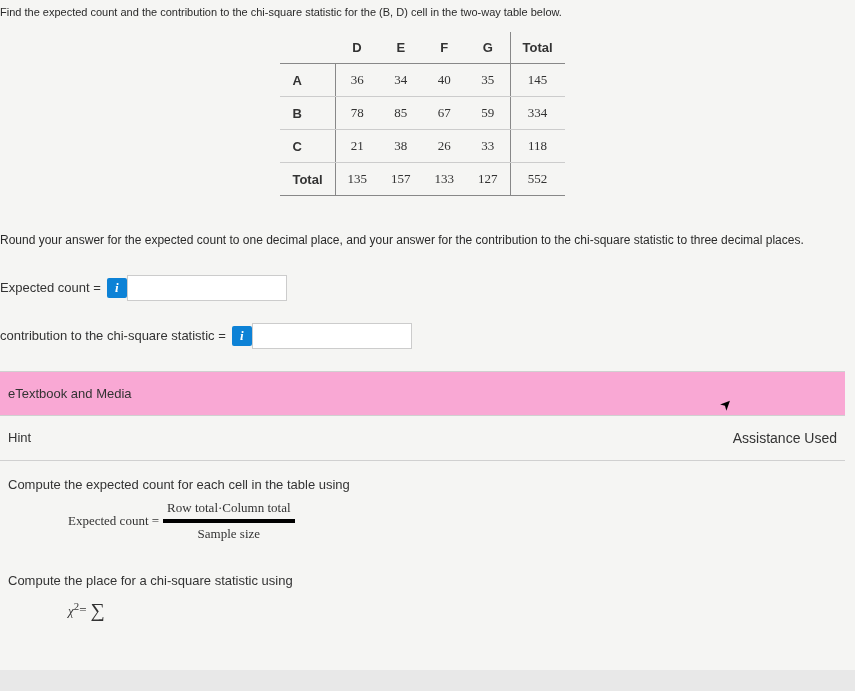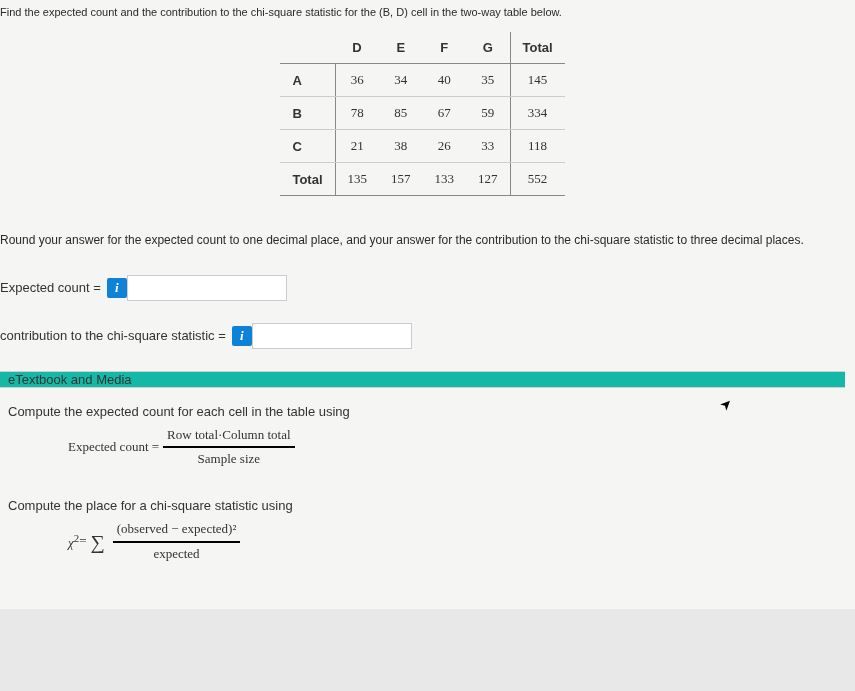--- a/index.html
+++ b/index.html
@@ -100,24 +100,24 @@
       width: 160px;
     }
     .cursor-icon {
       position: absolute;
       font-size: 14px;
       color: #000;
     }
     .section-bar {
       border-top: 1px solid #d0d0d0;
       border-bottom: 1px solid #d0d0d0;
-      padding: 0 8px;
-      font-size: 13px;
-      color: #333;
-      background: #14b8a6;
+      padding: 14px 8px;
+      font-size: 13px;
+      color: #333;
+      background: #f9a8d4;
       margin-top: 4px;
     }
     .hint-header {
       display: flex;
       justify-content: space-between;
       align-items: center;
       padding: 14px 8px;
       font-size: 13px;
       border-bottom: 1px solid #d0d0d0;
     }
@@ -145,21 +145,21 @@
       margin-left: 60px;
     }
     .frac {
       display: inline-flex;
       flex-direction: column;
       align-items: center;
       vertical-align: middle;
       margin-left: 4px;
     }
     .frac .num {
-      border-bottom: 2px solid #000000;
+      border-bottom: 4px solid #000000;
       padding: 0 4px 1px 4px;
     }
     .frac .den {
       padding: 1px 4px 0 4px;
     }
     .sigma {
       font-size: 20px;
       margin: 0 4px;
     }
     .chi {
@@ -232,20 +232,24 @@
     </div>
 
     <div class="input-row">
       <span class="input-label">contribution to the chi-square statistic =</span>
       <span class="info-icon">i</span>
       <input type="text" class="text-input" value="" style="">
     </div>
 
     <div class="section-bar">eTextbook and Media</div>
 
+    <div class="hint-header">
+      <span>Hint</span>
+      <span class="assistance">Assistance Used</span>
+    </div>
 
     <div class="hint-body">
       <div class="formula-line">
         <span class="formula-lead">Compute the expected count for each cell in the table using</span>
       </div>
       <div class="formula-line" style="margin-top:-18px; margin-bottom:26px;">
         <span class="formula">
           <span>Expected count =</span>
           <span class="frac">
             <span class="num">Row total·Column total</span>
@@ -255,23 +259,19 @@
       </div>
 
       <div class="formula-line">
         <span class="formula-lead">Compute the place for a chi-square statistic using</span>
       </div>
       <div class="formula-line" style="margin-top:-18px;">
         <span class="formula">
           <span><span class="chi">χ</span><sup>2</sup></span>
           <span> = </span>
           <span class="sigma">∑</span>
-          <span class="frac">
-            <span class="num">(observed − expected)²</span>
-            <span class="den">expected</span>
-          </span>
         </span>
       </div>
     </div>
   </div>
 
   <span class="cursor-icon" style="left:720px; top:396px; transform: rotate(-45deg);">➤</span>
 </div>
 
 </body></html>

